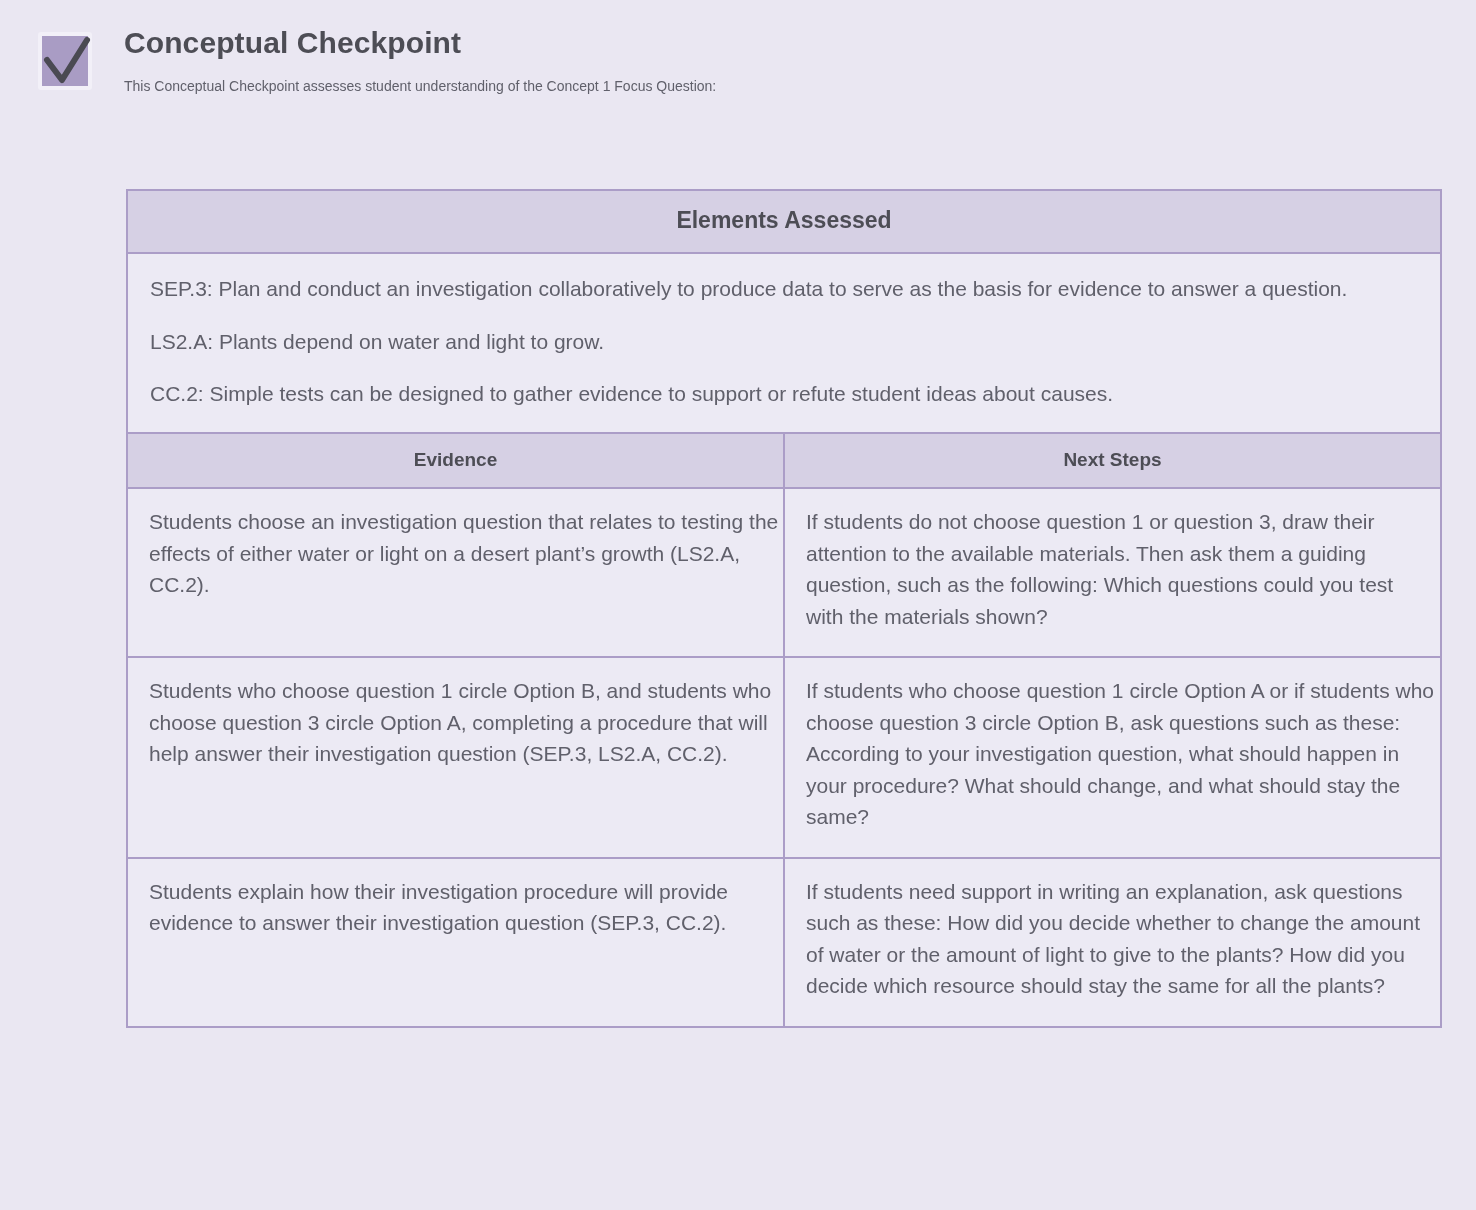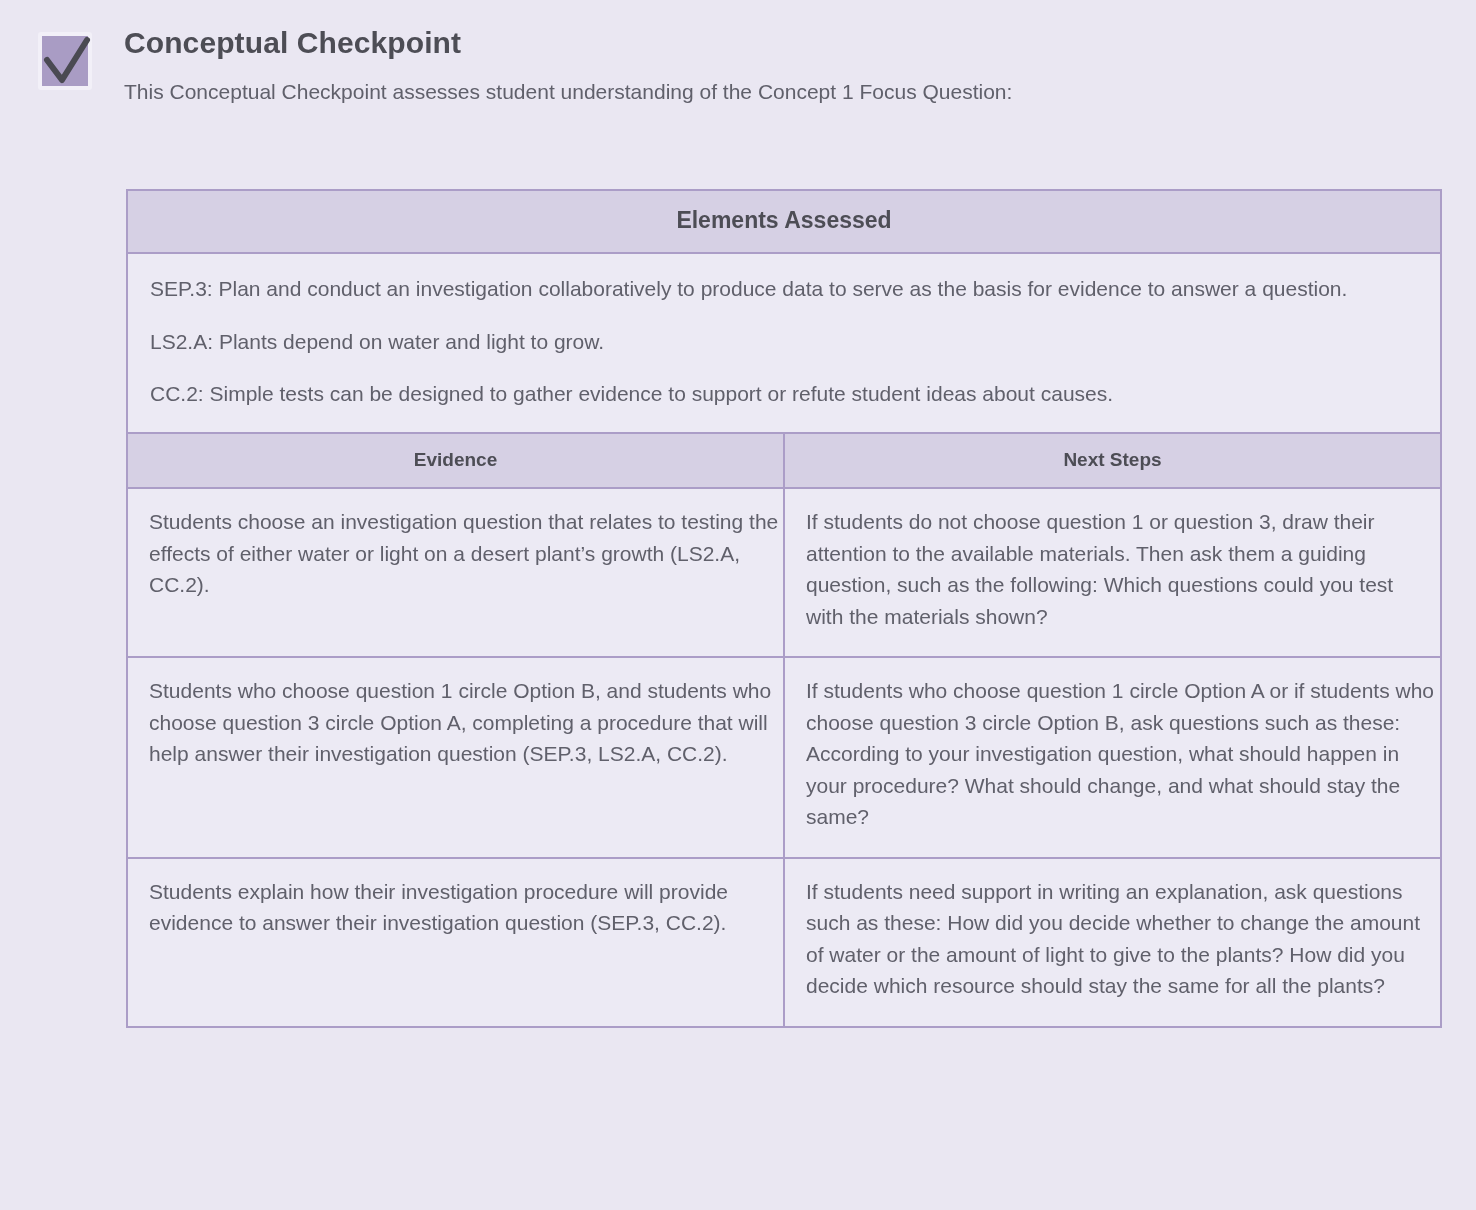--- a/index.html
+++ b/index.html
@@ -64,21 +64,21 @@
   .title {
     font-size: 30px;
     font-weight: bold;
     color: #4d4d55;
     letter-spacing: 0.1px;
     line-height: 1.1;
     margin: 0 0 17px 0;
   }
 
   .intro-line {
-    font-size: 21px;
+    font-size: 14px;
     line-height: 1.55;
     color: #60606b;
     margin: 0;
   }
   .intro-line.bold {
     font-weight: bold;
     color: #4d4d55;
   }
 
   

